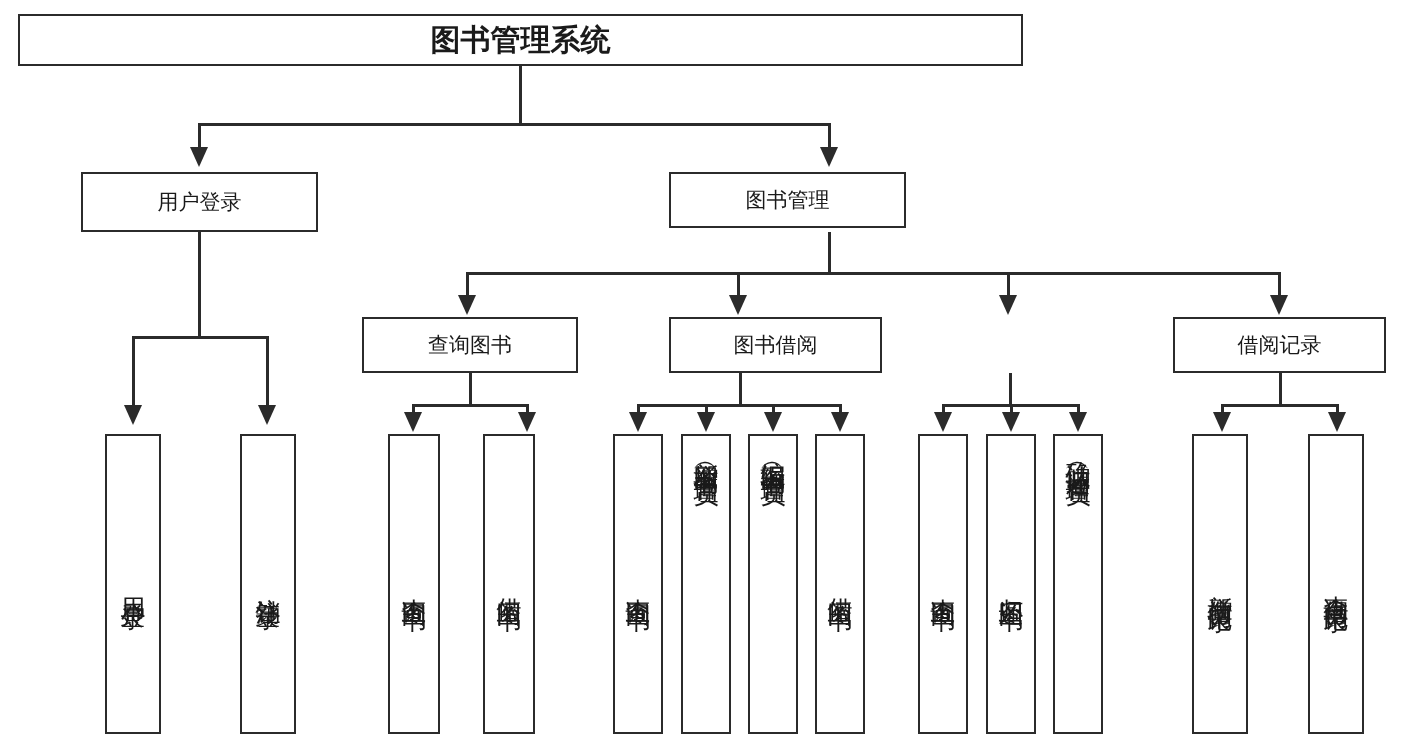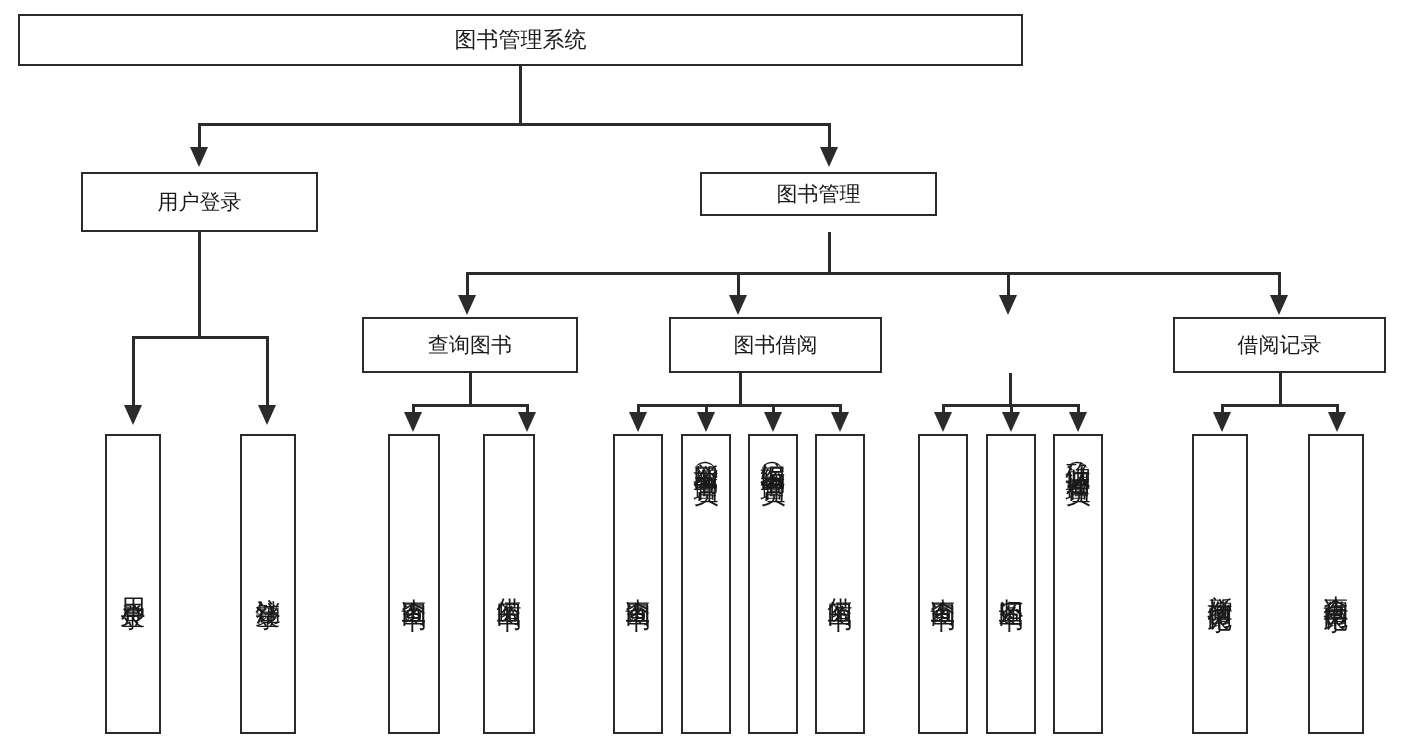--- a/index.html
+++ b/index.html
@@ -32,21 +32,22 @@
     display: block;
     text-align: center;
     line-height: 1.18;
     white-space: nowrap;
   }
   
   .node.horiz .label {
     font-size: 21px;
   }
   .node.root .label {
-    font-size: 22px;
+    font-size: 30px;
+    font-weight: bold;
   }
   
   .node.leaf {
     align-items: flex-start;
     justify-content: center;
     padding-top: 6px;
   }
   .node.leaf .label {
     font-size: 25px;
     writing-mode: vertical-rl;
@@ -97,21 +98,21 @@
   <div class="ln h" style="left:198px; top:123px; width:633px;"></div>
 
   <div class="ln v" style="left:198px; top:123px; height:25px;"></div>
   <div class="arrow" style="left:190px; top:147px;"></div>
   <div class="ln v" style="left:828px; top:123px; height:25px;"></div>
   <div class="arrow" style="left:820px; top:147px;"></div>
 
   <div class="node horiz" style="left:81px; top:172px; width:237px; height:60px;">
     <span class="label">用户登录</span>
   </div>
-  <div class="node horiz" style="left:700px; top:172px; width:237px; height:44px;">
+  <div class="node horiz" style="left:669px; top:172px; width:237px; height:56px;">
     <span class="label">图书管理</span>
   </div>
 
   <div class="ln v" style="left:198px; top:232px; height:104px;"></div>
   <div class="ln h" style="left:132px; top:336px; width:136px;"></div>
   <div class="ln v" style="left:132px; top:336px; height:70px;"></div>
   <div class="arrow" style="left:124px; top:405px;"></div>
   <div class="ln v" style="left:266px; top:336px; height:70px;"></div>
   <div class="arrow" style="left:258px; top:405px;"></div>
 

